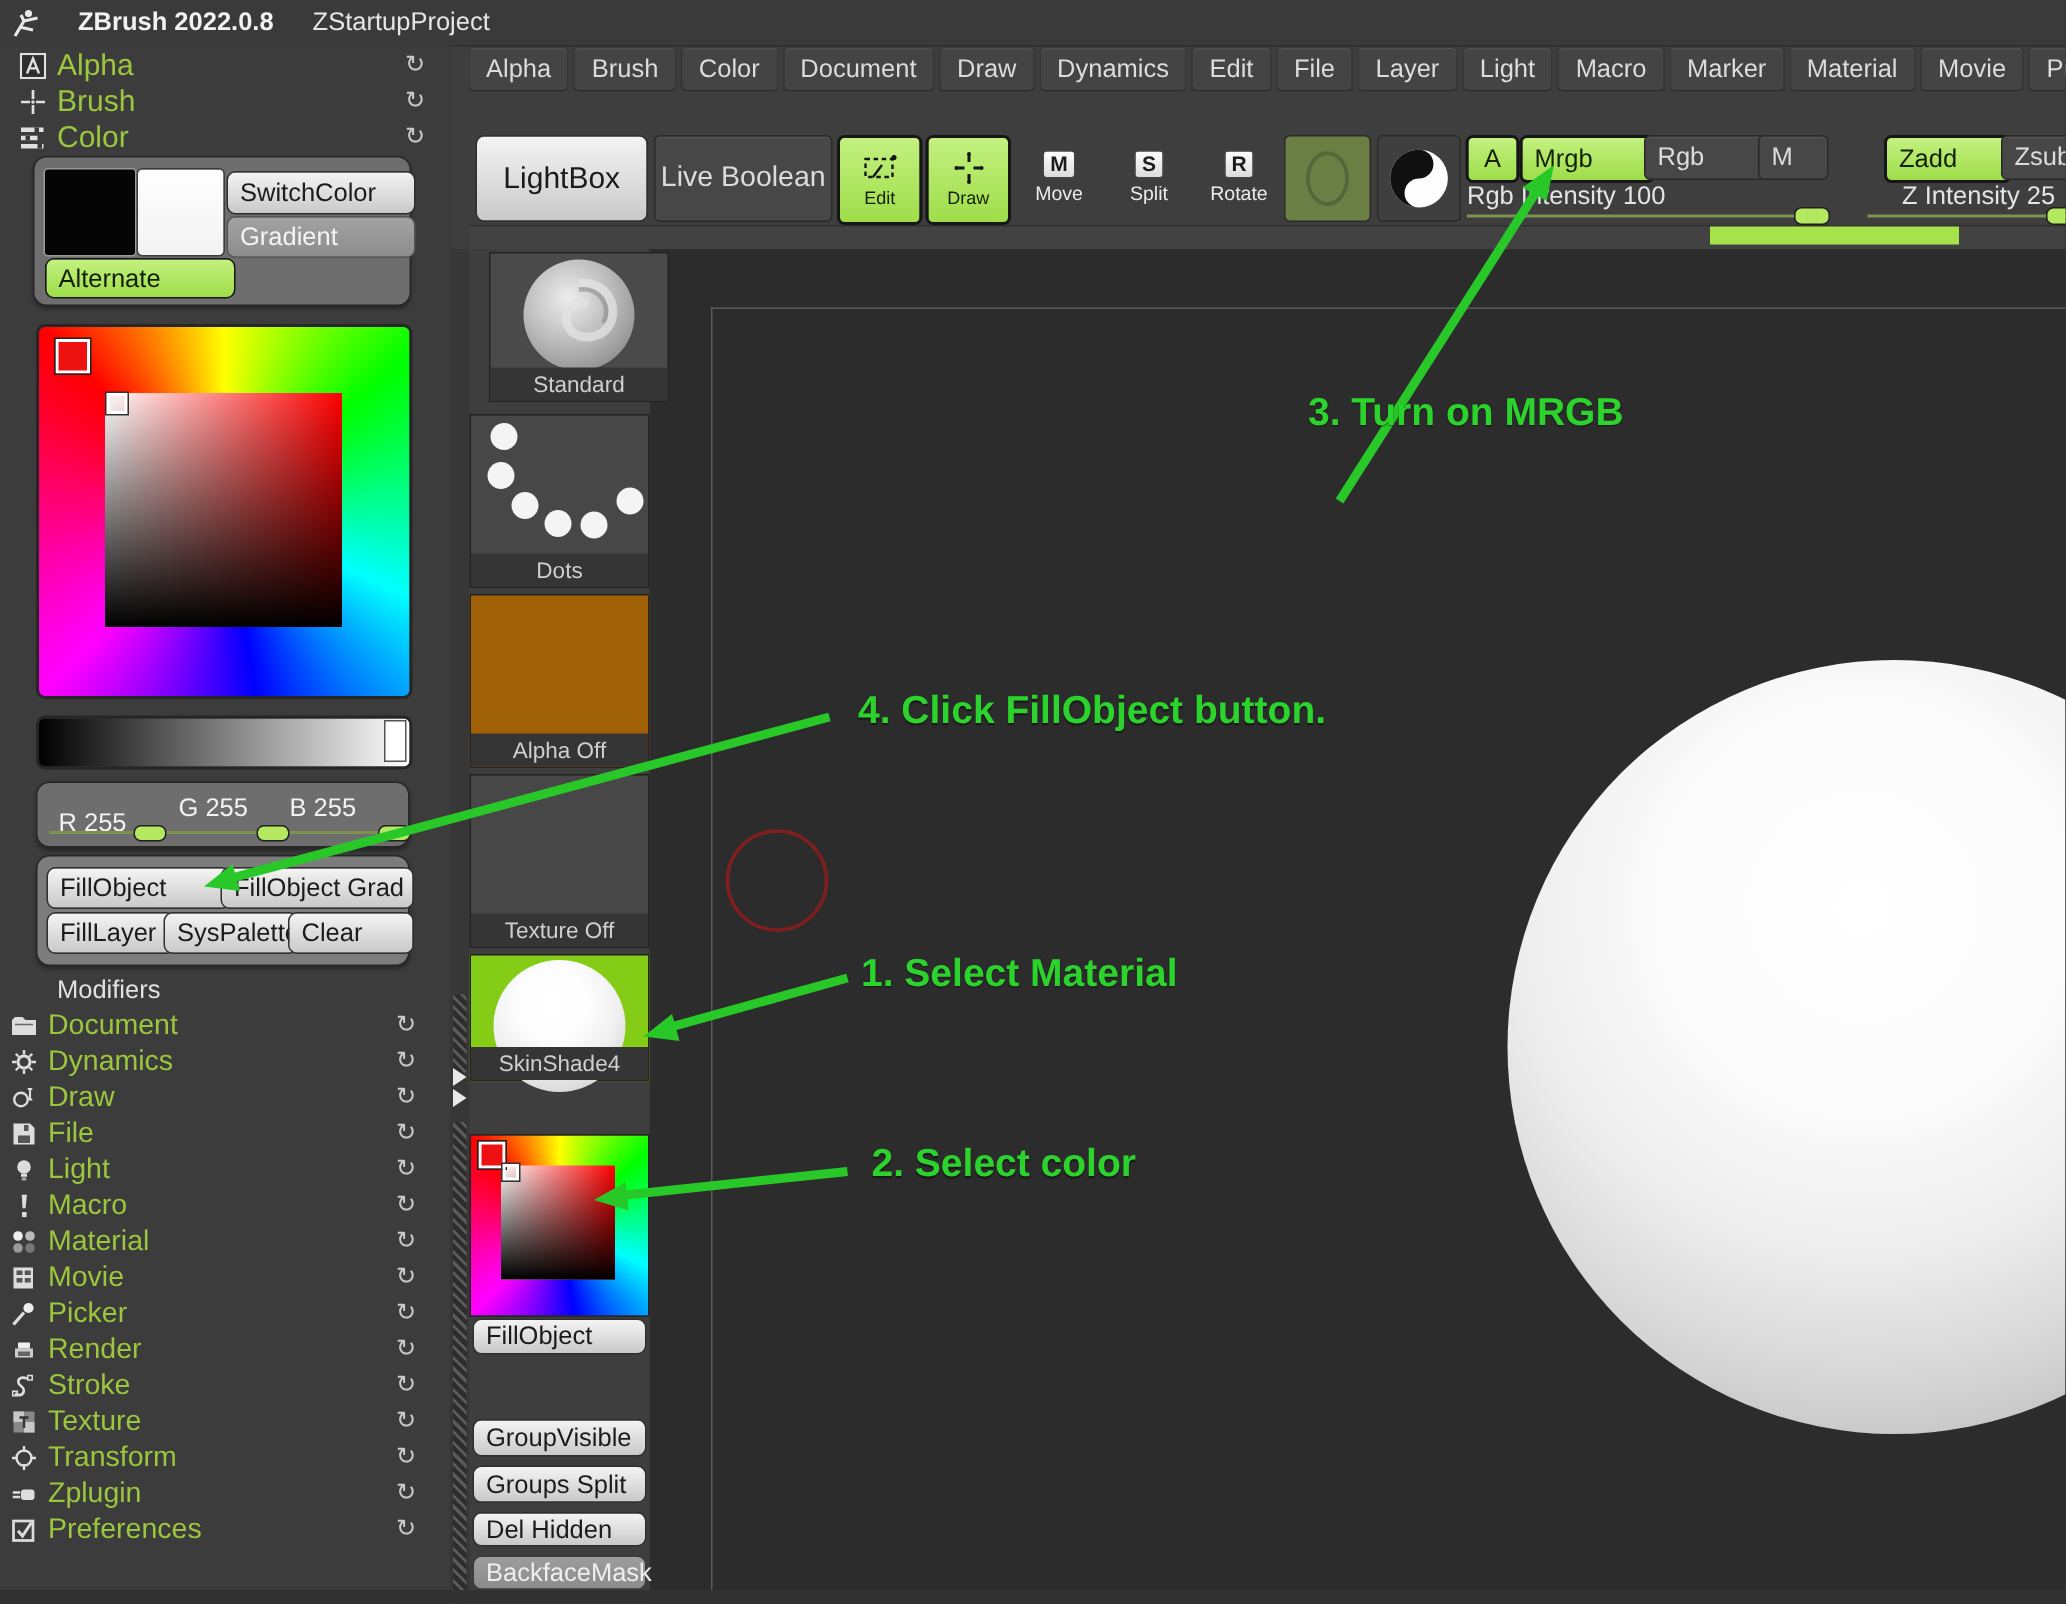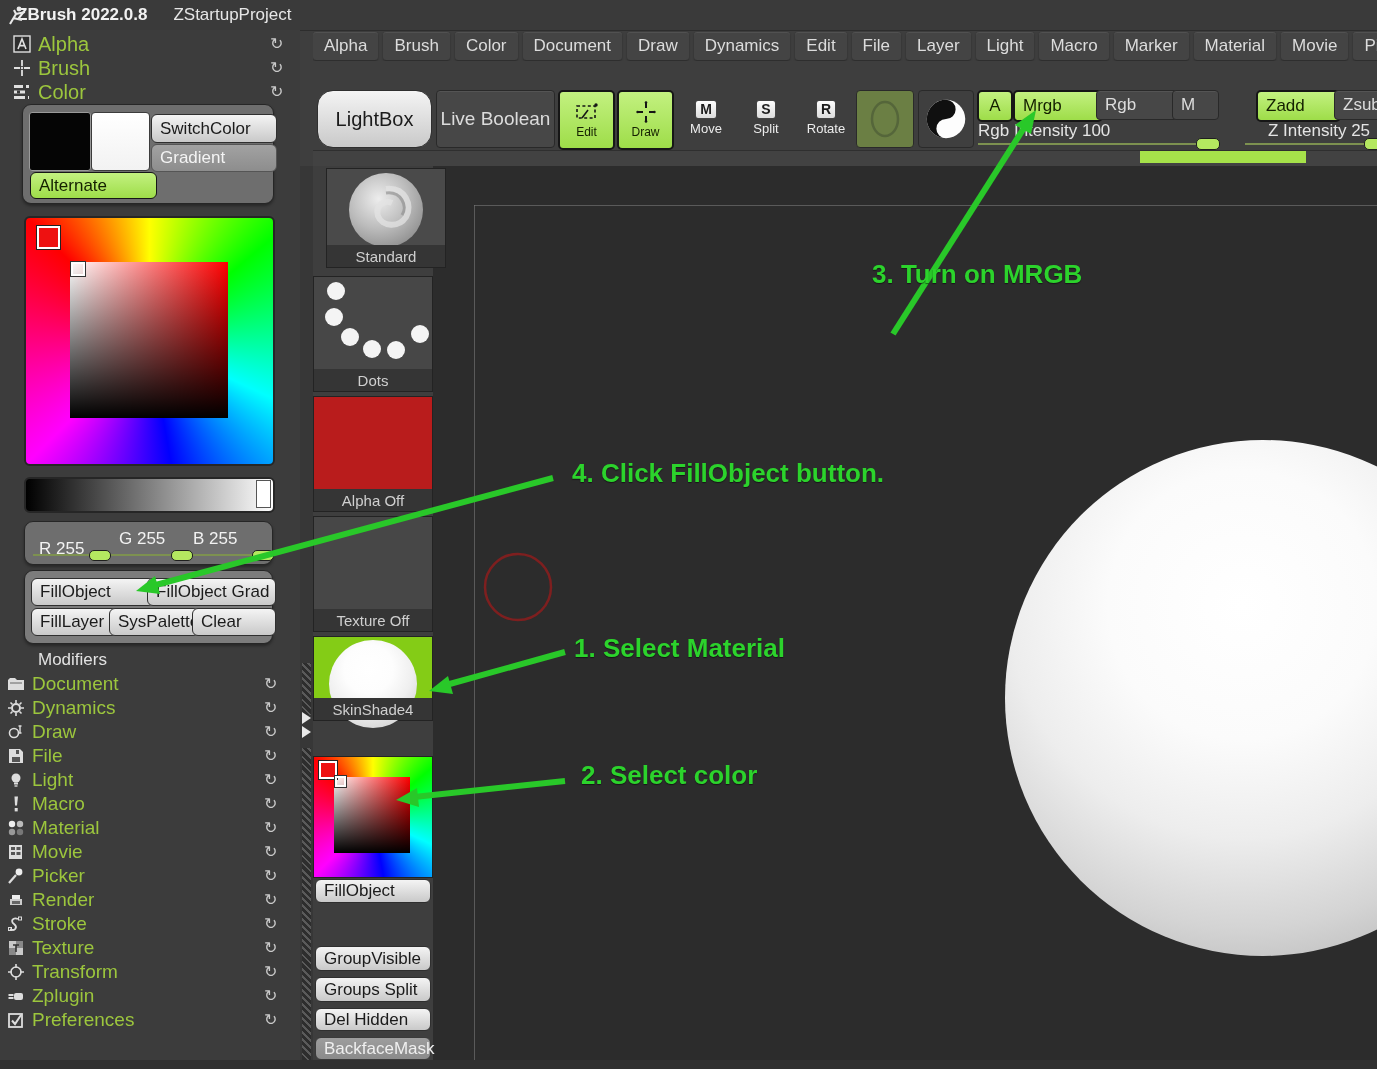--- a/index.html
+++ b/index.html
@@ -19,21 +19,21 @@
            overflow:hidden;align-items:center;}
   .menu-item{flex:0 0 auto;background:#444;border-radius:3px;padding:4px 11px;
              color:#dcdcdc;font-size:17px;box-shadow:inset 0 1px 0 rgba(255,255,255,.07),0 1px 2px rgba(0,0,0,.35);
              cursor:default;}
   
   .shelf{left:313px;top:61px;width:1064px;height:89px;background:#3e3e3e;}
   .substrip{left:313px;top:150px;width:1064px;height:16px;background:#424242;
             border-top:1px solid #2f2f2f;border-bottom:1px solid #2a2a2a;}
   .green-progress{left:1140px;top:151px;width:166px;height:12px;background:#a6e24a;}
   .btn-light{background:linear-gradient(#f4f4f4,#c9c9c9);border:1px solid #2f2f2f;
-             border-radius:16px;color:#1b1b1b;}
+             border-radius:6px;color:#1b1b1b;}
   .btn-dark{background:#474747;border:1px solid #292929;border-radius:4px;color:#dcdcdc;
             box-shadow:inset 0 1px 0 rgba(255,255,255,.07);}
   .btn-green{background:linear-gradient(#c3f180,#9edd49);border:2px solid #161616;
              border-radius:5px;color:#142000;}
   .shelf-txt-btn{display:flex;align-items:center;justify-content:center;font-size:19px;}
   .mode-btn{display:flex;align-items:center;justify-content:flex-start;font-size:17px;
             padding-left:8px;}
   .icon-btn{display:flex;flex-direction:column;align-items:center;justify-content:center;
             gap:2px;color:#ececec;font-size:13px;}
   .badge{background:linear-gradient(#fdfdfd,#dcdcdc);border:1px solid #444;border-radius:3px;
@@ -86,21 +86,21 @@
   .footer{left:0;top:1060px;width:1377px;height:9px;background:#313131;}
 </style>
 </head>
 <body>
 
 <div class="abs titlebar">
   <svg class="abs" style="left:6px;top:5px" width="22" height="20" viewBox="0 0 22 20">
     <circle cx="13" cy="4" r="2.4" fill="#e8e8e8"></circle>
     <path d="M4 19 L10 9 L8 5 M10 9 L19 7 M7 13 L16 15" stroke="#e8e8e8" stroke-width="2.1" fill="none"></path>
   </svg>
-  <span class="app" style="margin-left:17px">ZBrush 2022.0.8</span>
+  <span class="app" style="margin-left:52px">ZBrush 2022.0.8</span>
   <span class="proj">ZStartupProject</span>
 </div>
 
 <div class="abs menubar">
   <div class="menu-item">Alpha</div>
   <div class="menu-item">Brush</div>
   <div class="menu-item">Color</div>
   <div class="menu-item">Document</div>
   <div class="menu-item">Draw</div>
   <div class="menu-item">Dynamics</div>
@@ -419,21 +419,21 @@
     <circle cx="22" cy="14" r="9" fill="#f4f4f4"></circle>
       <circle cx="20" cy="40" r="9" fill="#f4f4f4"></circle>
     <circle cx="36" cy="60" r="9" fill="#f4f4f4"></circle>
       <circle cx="58" cy="72" r="9" fill="#f4f4f4"></circle>
     <circle cx="82" cy="73" r="9" fill="#f4f4f4"></circle>
       <circle cx="106" cy="57" r="9" fill="#f4f4f4"></circle>
   </svg>
   <div class="thumb-label">Dots</div>
 </div>
 
-<div class="abs thumb-frame" style="left:313px;top:396px;height:116px;background:#b91c1c">
+<div class="abs thumb-frame" style="left:313px;top:396px;height:116px;background:#a16207">
   <div class="thumb-label">Alpha Off</div>
 </div>
 
 <div class="abs thumb-frame" style="left:313px;top:516px;height:116px;background:#474747">
   <div class="thumb-label">Texture Off</div>
 </div>
 
 <div class="abs thumb-frame" style="left:313px;top:636px;height:85px;background:#84cc16">
   <div class="abs" style="left:15px;top:3px;width:88px;height:88px;border-radius:50%;
        background:radial-gradient(circle at 45% 33%,#ffffff 0%,#fdfdfd 32%,#efefef 58%,#dadada 78%,#c4c4c4 92%,#b8b8b8)"></div>

